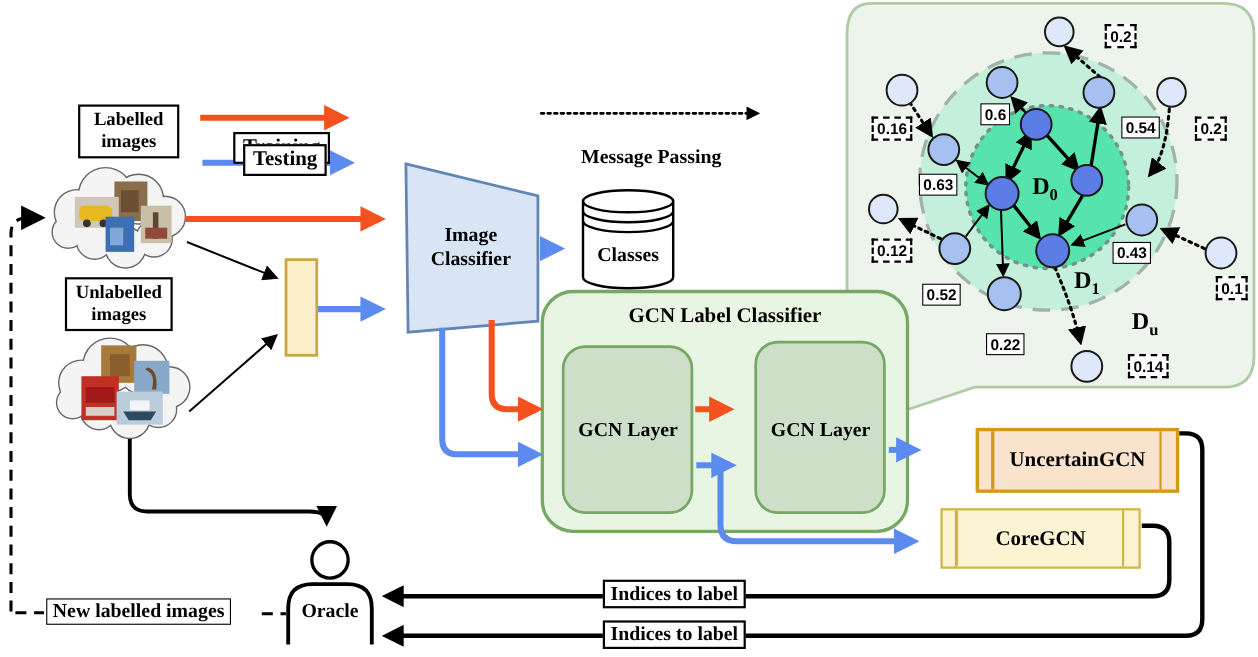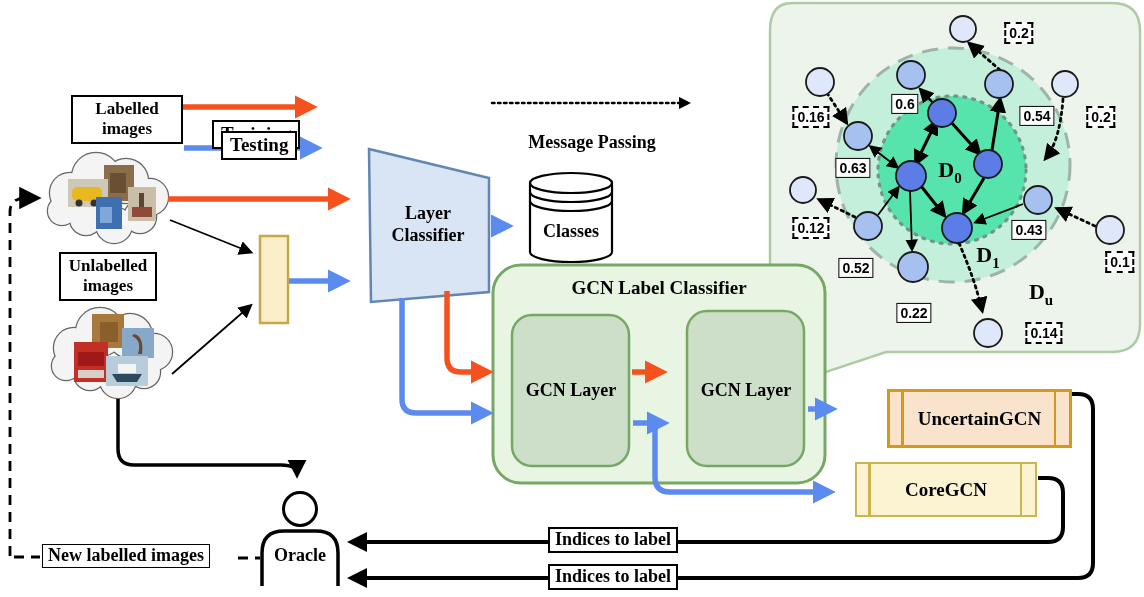--- a/index.html
+++ b/index.html
@@ -231,32 +231,32 @@
   <g fill="none" style="stroke:var(--testing_arrow)" stroke-width="5.5">
     <path d="M289,281 H345" marker-end="url(#ah-b)"></path>
     <path d="M492,226 H508" marker-end="url(#ah-b)"></path>
     <path d="M402,298 V399 Q402,413 416,413 H488" marker-end="url(#ah-b)"></path>
     <path d="M655,423 V477 Q655,492 670,492 H830" marker-end="url(#ah-b)"></path>
     <path d="M633,423 H664" marker-end="url(#ah-b)"></path>
     <path d="M808,409 H832" marker-end="url(#ah-b)"></path>
   </g>
 </svg>
 
-<div class="lbl boxed" style="left:71px;top:95px;width:74px;font-size:17px;padding:2px 17px;">Labelled images</div>
+<div class="lbl boxed" style="left:71px;top:95px;width:74px;font-size:17px;padding:2px 7px;">Labelled images</div>
 
 <div class="lbl boxed" style="left:212px;top:90px;font-size:19px;padding:1px 7px;margin-top:30px;">Training</div>
 
 <div class="lbl boxed" style="left:221px;top:131px;font-size:19px;padding:1px 7px;">Testing</div>
 
 <div class="lbl" style="left:592px;top:90px;transform:translateX(-50%);font-size:18px;background:#fff;padding:0 2px;white-space:nowrap;margin-top:42px;">Message Passing</div>
 
 
 <div class="lbl boxed" style="left:59px;top:252px;width:94px;font-size:17px;padding:2px 0;">Unlabelled images</div>
 
-<div class="lbl" style="left:369px;top:203px;width:118px;font-size:18px;">Layer Classifier</div>
+<div class="lbl" style="left:369px;top:203px;width:118px;font-size:18px;">Image Classifier</div>
 
 <div class="lbl" style="left:531px;top:221px;width:80px;font-size:18px;">Classes</div>
 
 <div class="lbl" style="left:493px;top:277px;width:332px;font-size:19px;">GCN Label Classifier</div>
 
 <div class="lbl" style="left:513px;top:380px;width:116px;font-size:18px;">GCN Layer</div>
 
 <div class="lbl" style="left:688px;top:380px;width:116px;font-size:18px;">GCN Layer</div>
 
 <div class="module" id="uncertain-module">

